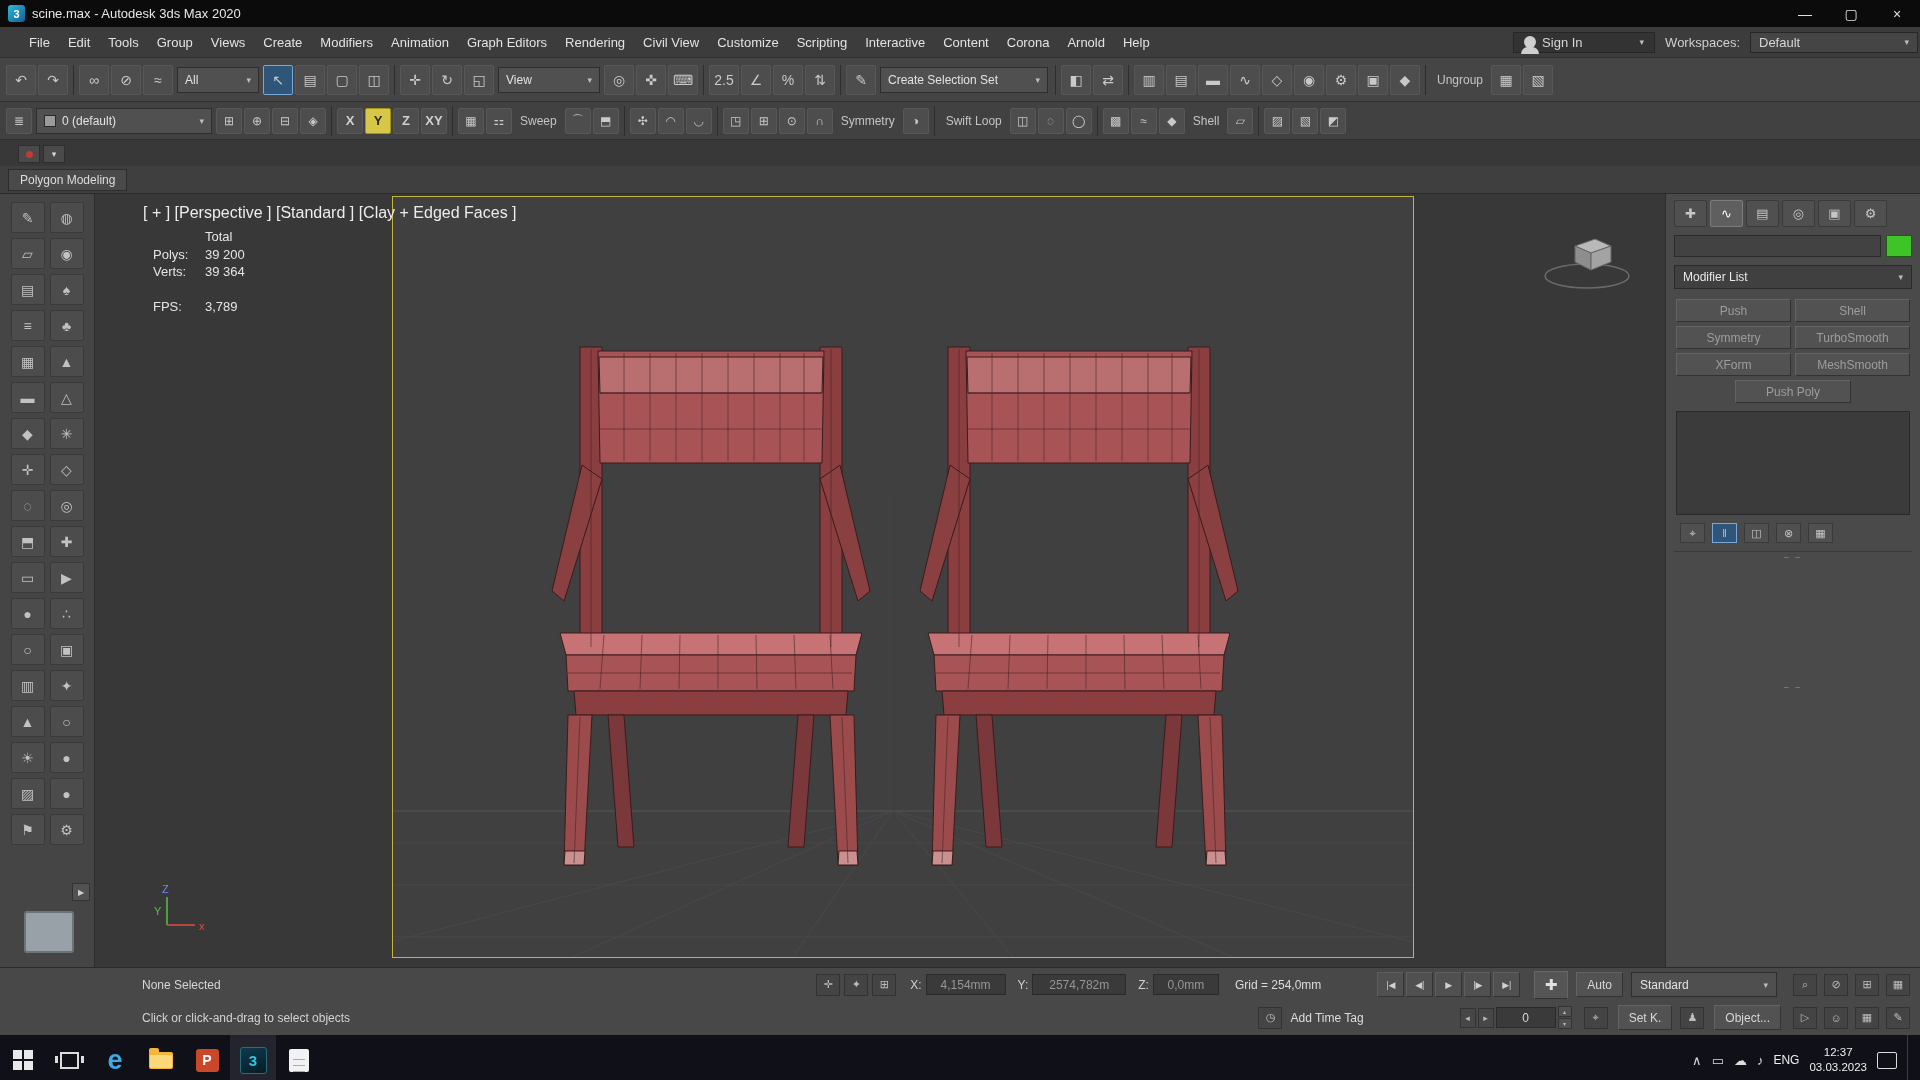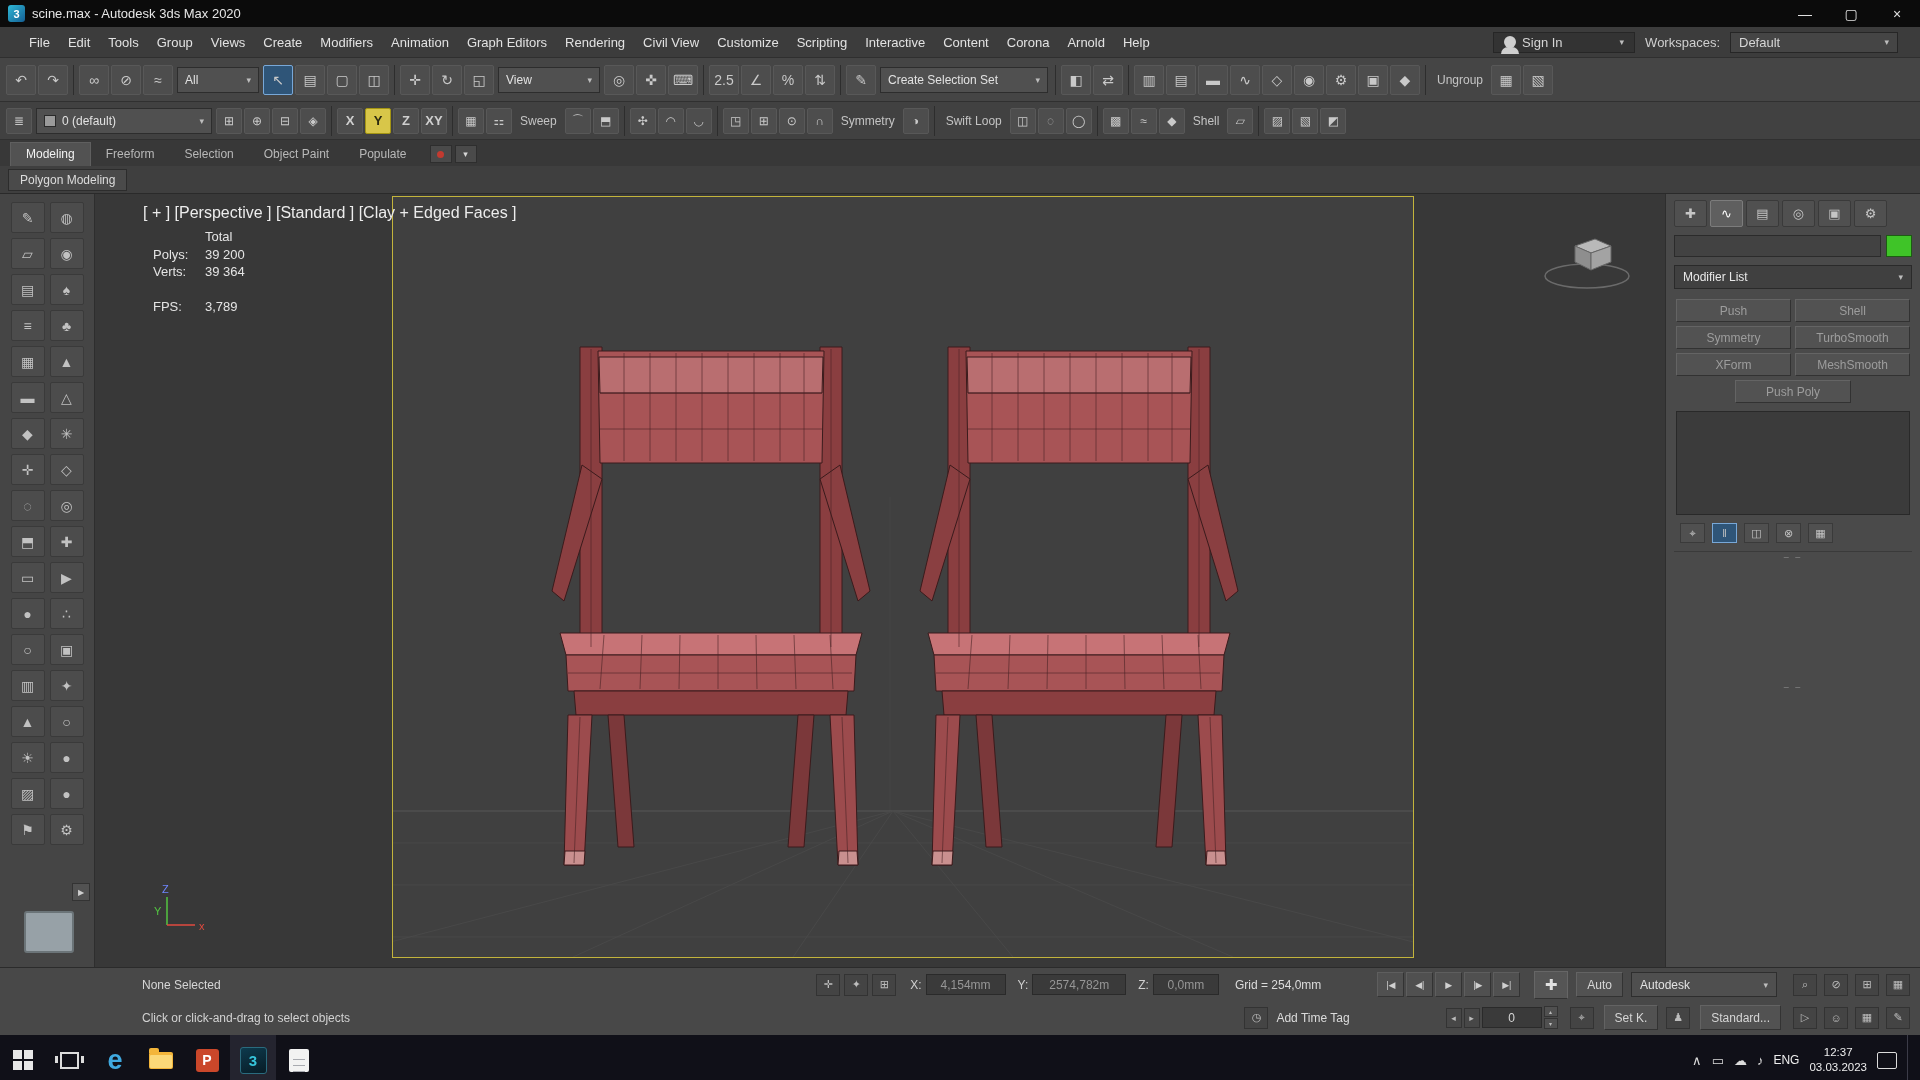--- a/index.html
+++ b/index.html
@@ -10,21 +10,21 @@
   .app-icon{width:17px;height:17px;margin:0 7px 0 8px;border-radius:3px;
     background:linear-gradient(135deg,#2fb9d8,#145e92);display:flex;align-items:center;justify-content:center;
     color:#fff;font-size:11px;font-weight:bold}
   .title-text{flex:0 0 auto}
   .win-controls{margin-left:auto;display:flex}
   .wc{width:46px;height:27px;display:flex;align-items:center;justify-content:center;font-size:14px;color:#e0e0e0}
   
   .menubar{height:30px;background:#3c3c3c;display:flex;align-items:center;font-size:13px;border-bottom:1px solid #2f2f2f}
   .menu-items{display:flex;align-items:center;padding-left:20px}
   .menu-item{padding:0 9px;color:#e2e2e2;white-space:nowrap}
-  .menu-right{margin-left:auto;display:flex;align-items:center;gap:10px;padding-right:22px}
+  .menu-right{margin-left:auto;display:flex;align-items:center;gap:10px;padding-right:2px}
   .signin{display:flex;align-items:center;gap:6px;background:#333;border:1px solid #262626;padding:2px 10px;min-width:120px}
   .person-dot{width:12px;height:12px;border-radius:50%;background:#cfcfcf;position:relative}
   .person-dot::after{content:"";position:absolute;left:-3px;top:11px;width:18px;height:7px;border-radius:8px 8px 0 0;background:#cfcfcf}
   .ws-label{color:#cfcfcf}
   .ws-dd{display:flex;align-items:center;gap:8px;background:#454545;border:1px solid #262626;padding:2px 8px;min-width:150px}
   .dd-caret{margin-left:auto;font-size:9px;color:#bdbdbd}
   
   .toolbar-main{height:43px;background:#454545;display:flex;align-items:center;padding:0 5px;border-bottom:1px solid #303030}
   .toolbar-secondary{height:37px;background:#414141;display:flex;align-items:center;padding:0 5px;border-bottom:1px solid #303030}
   .tb-icon{width:28px;height:28px;margin:0 1px;background:#4d4d4d;border:1px solid #585858;border-radius:2px;
@@ -306,27 +306,20 @@
     <div class="tb-icon" data-name="bevel-icon">◆</div>
     <div class="tb-label" data-name="shell-label">Shell</div>
     <div class="tb-icon" data-name="shell-icon">▱</div>
     <div class="tb-sep" data-name="toolbar-separator"></div>
     <div class="tb-icon" data-name="misc-tool-icon">▨</div>
     <div class="tb-icon" data-name="misc-tool-2-icon">▧</div>
     <div class="tb-icon" data-name="misc-tool-3-icon">◩</div>
   </div>
 
 <div class="ribbon-tabs" data-name="ribbon-tab-bar">
-  <div id="ribbon-tabs" style="display:flex;align-items:flex-end" data-name="ribbon-tabs">
-      <div class="rtab active" data-name="ribbon-tab-modeling">Modeling</div>
-      <div class="rtab" data-name="ribbon-tab-freeform">Freeform</div>
-      <div class="rtab" data-name="ribbon-tab-selection">Selection</div>
-      <div class="rtab" data-name="ribbon-tab-object-paint">Object Paint</div>
-      <div class="rtab" data-name="ribbon-tab-populate">Populate</div>
-    </div>
   <div class="ribbon-extra" data-name="ribbon-extra">
     <span class="rx-ico" data-name="ribbon-record-icon">
         <span class="dot"></span>
       </span>
     <span class="rx-ico" data-name="ribbon-minimize-icon">▾</span>
   </div>
 </div>
 <div class="polygon-row" data-name="ribbon-panel-row">
   <span class="poly-label" data-name="polygon-modeling-panel">Polygon Modeling</span>
 </div>
@@ -527,21 +520,21 @@
       <div class="time-cluster" id="sb-time" data-name="time-controls">
           <span class="tl-btn" data-name="go-to-start-button">|◀</span>
           <span class="tl-btn" data-name="previous-frame-button">◀|</span>
           <span class="tl-btn" data-name="play-animation-button">▶</span>
           <span class="tl-btn" data-name="next-frame-button">|▶</span>
           <span class="tl-btn" data-name="go-to-end-button">▶|</span>
         </div>
       <div class="setkeys" data-name="set-keys-button">✚</div>
       <div class="sb-btn" data-name="auto-key-button">Auto</div>
       <div class="sel-dd" data-name="key-filter-dropdown">
-        <span data-name="key-filter-value">Autodesk</span>
+        <span data-name="key-filter-value">Standard</span>
         <span class="dd-caret" data-name="caret-down-icon">▾</span>
       </div>
       <div class="r1icons" id="sb-r1icons" data-name="status-right-icons">
           <span class="sb-ico" data-name="search-icon">⌕</span>
           <span class="sb-ico" data-name="isolate-selection-icon">⊘</span>
           <span class="sb-ico" data-name="zoom-extents-icon">⊞</span>
           <span class="sb-ico" data-name="viewport-layout-icon">▦</span>
         </div>
     </div>
     <div class="sb-row" data-name="status-row-2">
@@ -555,21 +548,21 @@
         <span class="fnav" data-name="frame-forward-icon">▸</span>
         <div class="framebox" data-name="current-frame-field">0</div>
         <div class="spincol" data-name="frame-spinner-arrows">
           <span data-name="spin-up-icon">▴</span>
           <span data-name="spin-down-icon">▾</span>
         </div>
       </div>
       <span class="sb-ico" style="margin-left:12px" data-name="key-mode-icon">⌖</span>
       <div class="sb-btn" data-name="set-key-button">Set K.</div>
       <span class="sb-ico" style="margin-left:8px" data-name="walkthrough-icon">♟</span>
-      <div class="sb-btn" data-name="key-filters-button">Standard...</div>
+      <div class="sb-btn" data-name="key-filters-button">Object...</div>
       <div class="r2icons" id="sb-r2icons" data-name="status-right-icons-2">
           <span class="sb-ico" data-name="mini-play-icon">▷</span>
           <span class="sb-ico" data-name="avatar-icon">☺</span>
           <span class="sb-ico" data-name="grid-small-icon">▦</span>
           <span class="sb-ico" data-name="edit-pencil-icon">✎</span>
         </div>
     </div>
   </div>
 </div>
 

